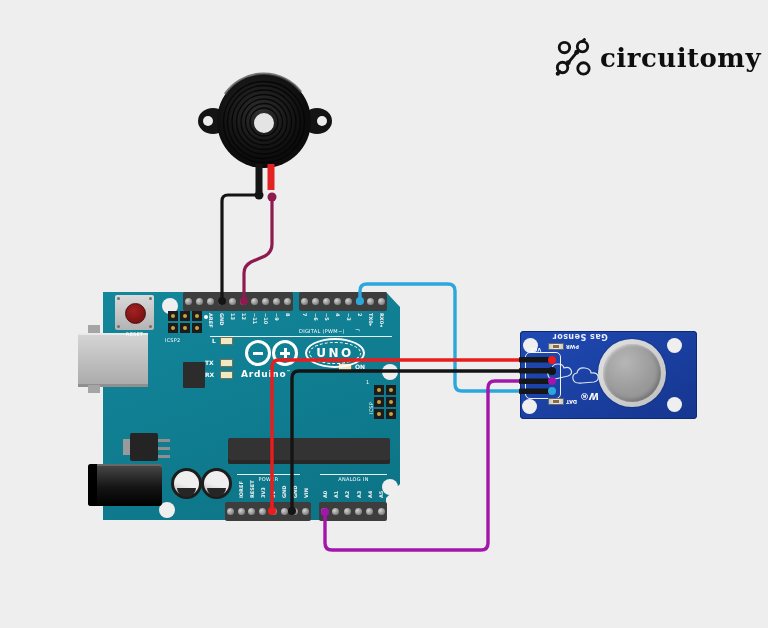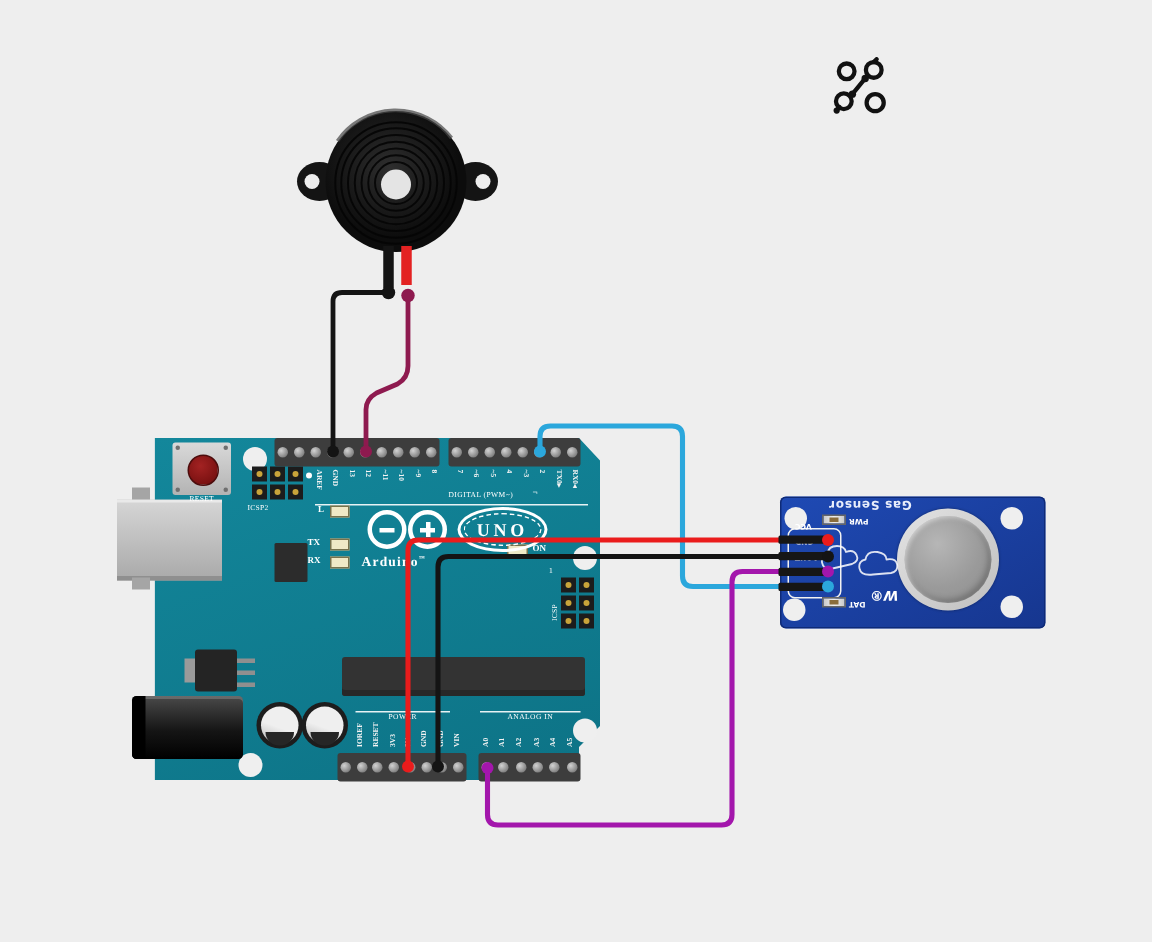--- a/index.html
+++ b/index.html
@@ -5,21 +5,21 @@
   html,body{margin:0;padding:0;}
   body{background:#e9e9e9;font-family:"DejaVu Sans","Liberation Sans",sans-serif;}
   #canvas{position:relative;width:768px;height:628px;background:#eeeeee;overflow:hidden;}
 
   
   #brand{position:absolute;left:554px;top:38px;display:flex;align-items:center;gap:8px;}
   #brand .brand-text{font-family:"DejaVu Serif","Liberation Serif",serif;font-weight:700;
     font-size:26px;color:#0e0e0e;letter-spacing:.5px;}
 
   
-  #arduino{position:absolute;left:103px;top:292px;width:297px;height:270px;font-family:Liberation Serif, serif;}
+  #arduino{position:absolute;left:103px;top:292px;width:297px;height:270px;}
   #arduino .board-bg{position:absolute;inset:0;background:linear-gradient(160deg,#13879b,#0c7083);
     clip-path:polygon(0 0,283px 0,297px 15px,297px 192px,283px 206px,283px 228px,0 228px);}
   .hole{position:absolute;border-radius:50%;background:#efefef;}
 
   
   .pin-strip{position:absolute;display:flex;height:19px;background:#3d3d3d;border-radius:2px;}
   .pin-cell{position:relative;flex:0 0 11px;width:11px;height:19px;}
   .pin-strip.bl .pin-cell{flex-basis:10.75px;width:10.75px;}
   .pin-strip.br .pin-cell{flex-basis:11.33px;width:11.33px;}
   .pin-hole{position:absolute;left:50%;top:50%;width:7px;height:7px;margin:-3.5px 0 0 -3.5px;border-radius:50%;
@@ -121,20 +121,21 @@
         <line x1="24" y1="15" x2="15" y2="26"></line>
         <line x1="30" y1="3.5" x2="32" y2="1.5"></line>
         <line x1="6" y1="35" x2="4" y2="37"></line>
       </g>
       <g fill="#111">
         <circle cx="24" cy="15" r="2.6"></circle>
         <circle cx="15" cy="26" r="2.6"></circle>
         <circle cx="4" cy="37.5" r="2.2"></circle>
       </g>
     </svg>
+    <span class="brand-text">circuitomy</span>
   </div>
 
   <div id="arduino">
     <div class="board-bg"></div>
 
     <div class="hole" style="left:59px;top:6px;width:16px;height:16px;"></div>
     <div class="hole" style="left:279px;top:72px;width:16px;height:16px;"></div>
     <div class="hole" style="left:279px;top:187px;width:16px;height:16px;"></div>
     <div class="hole" style="left:56px;top:210px;width:16px;height:16px;"></div>
 

